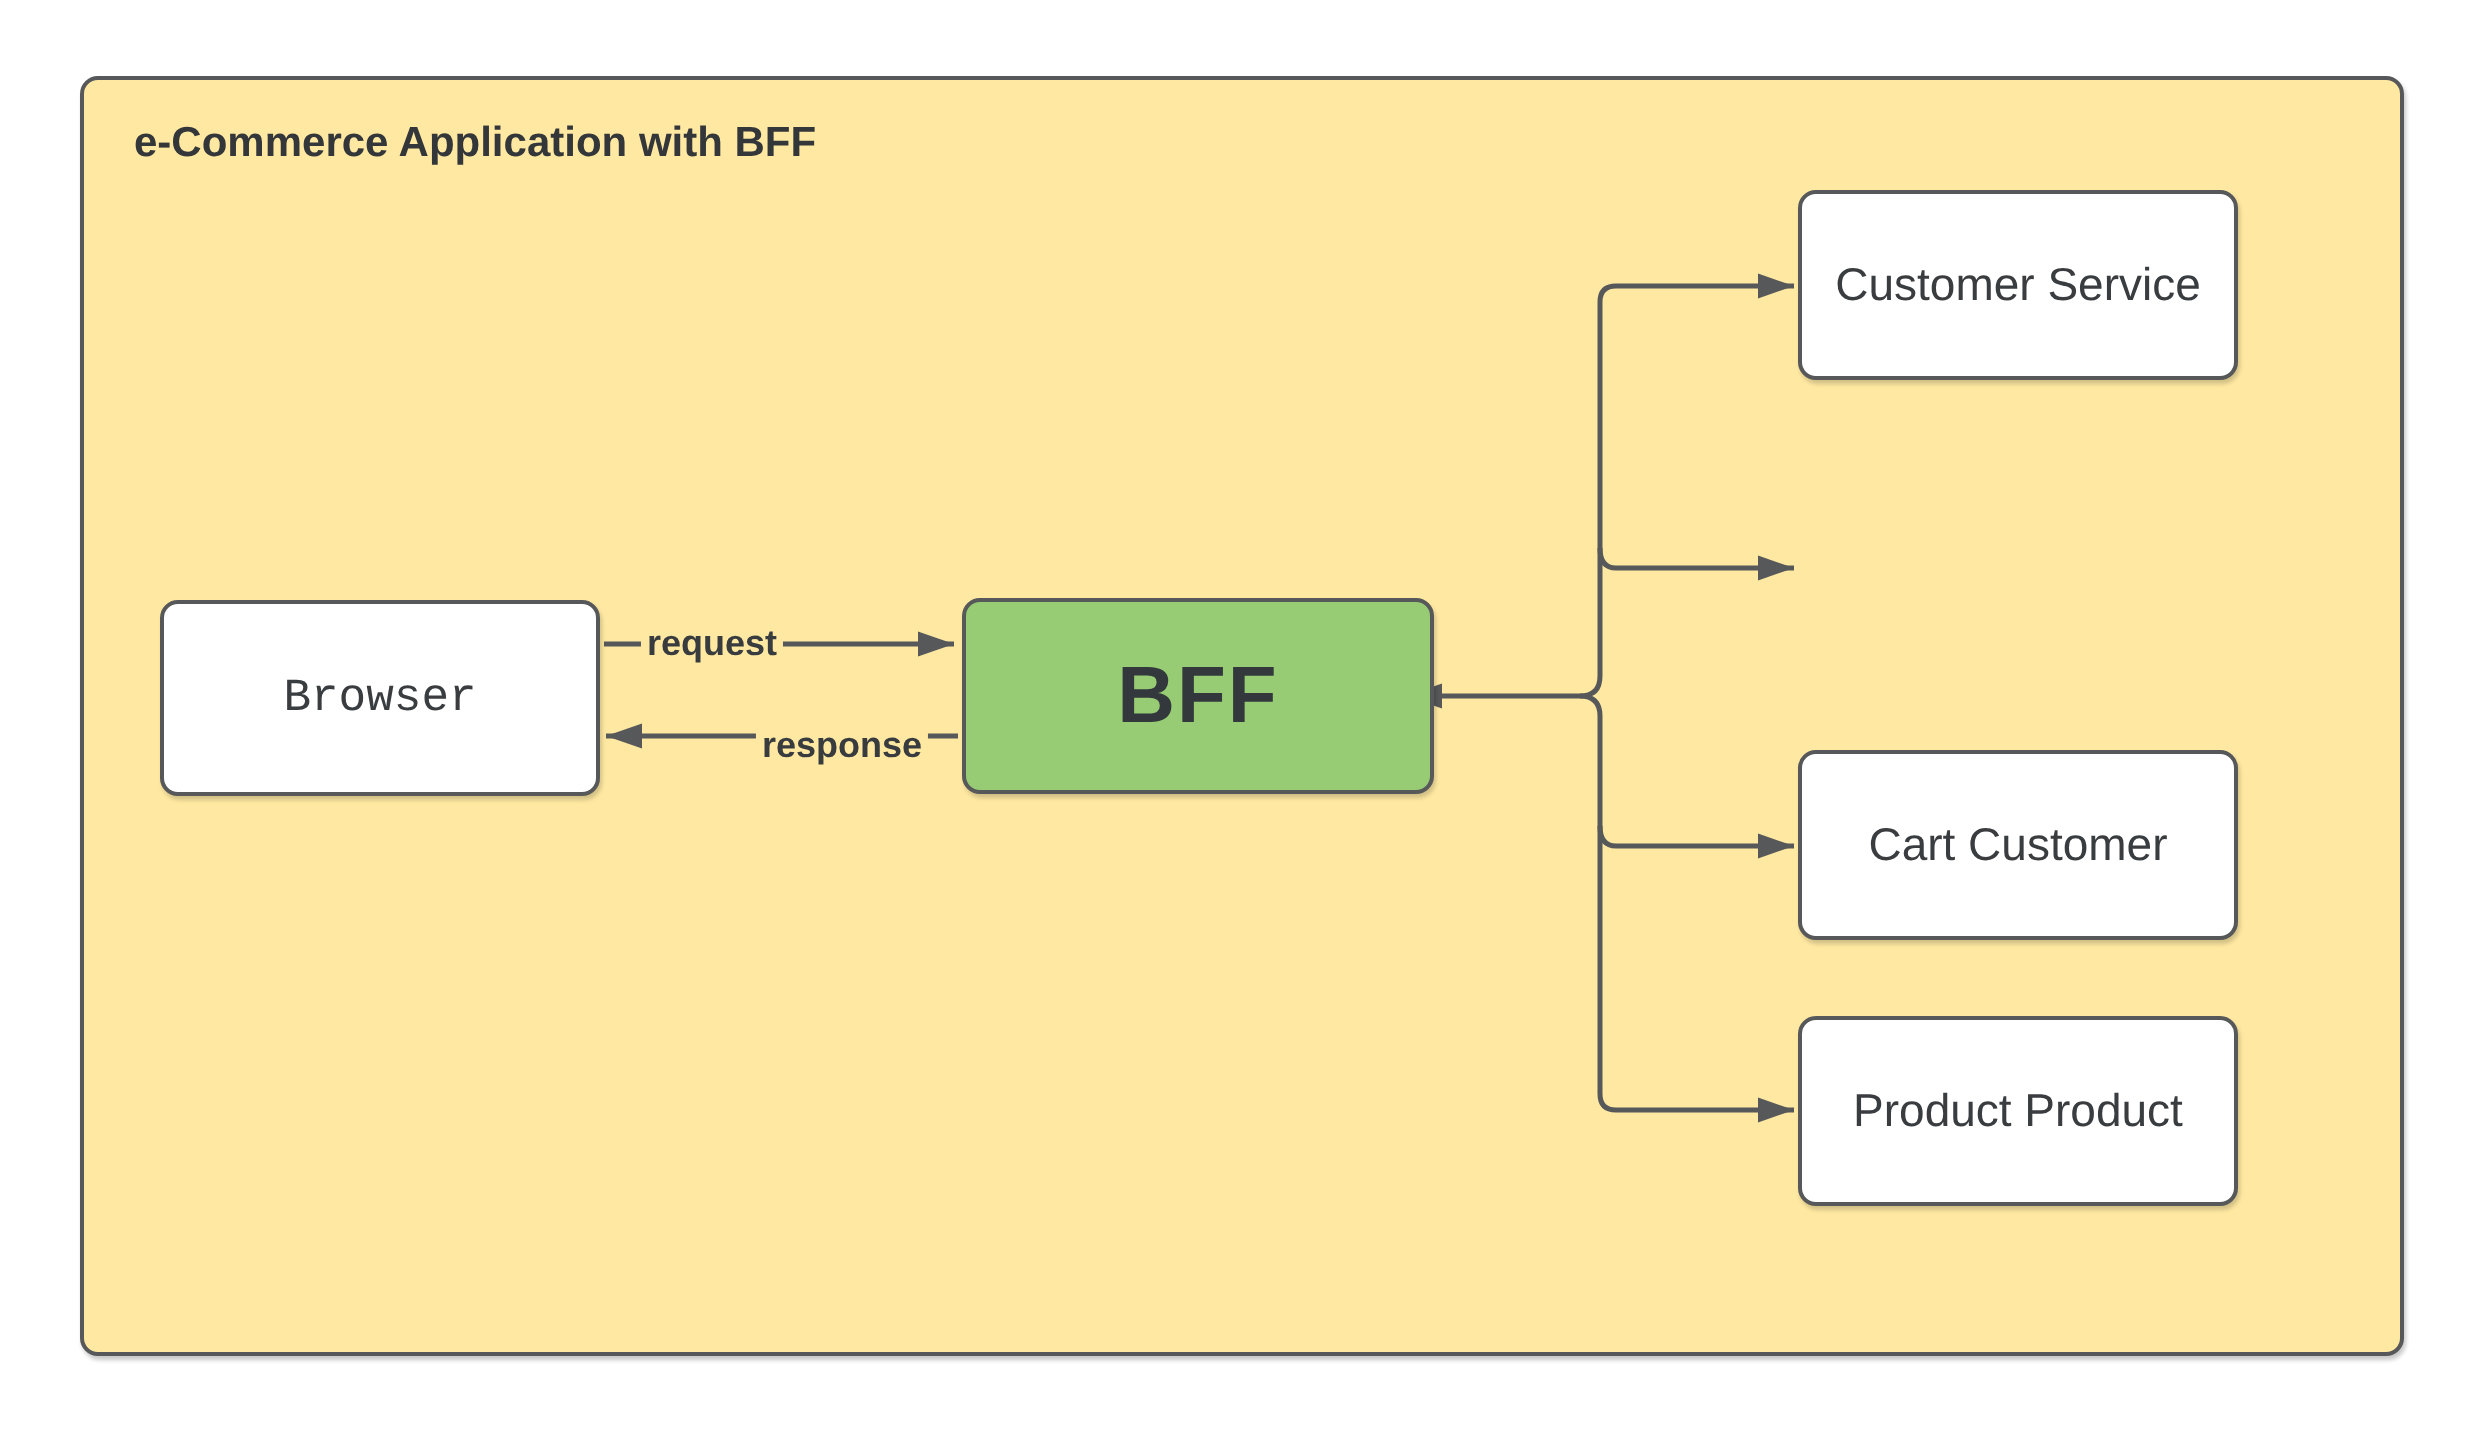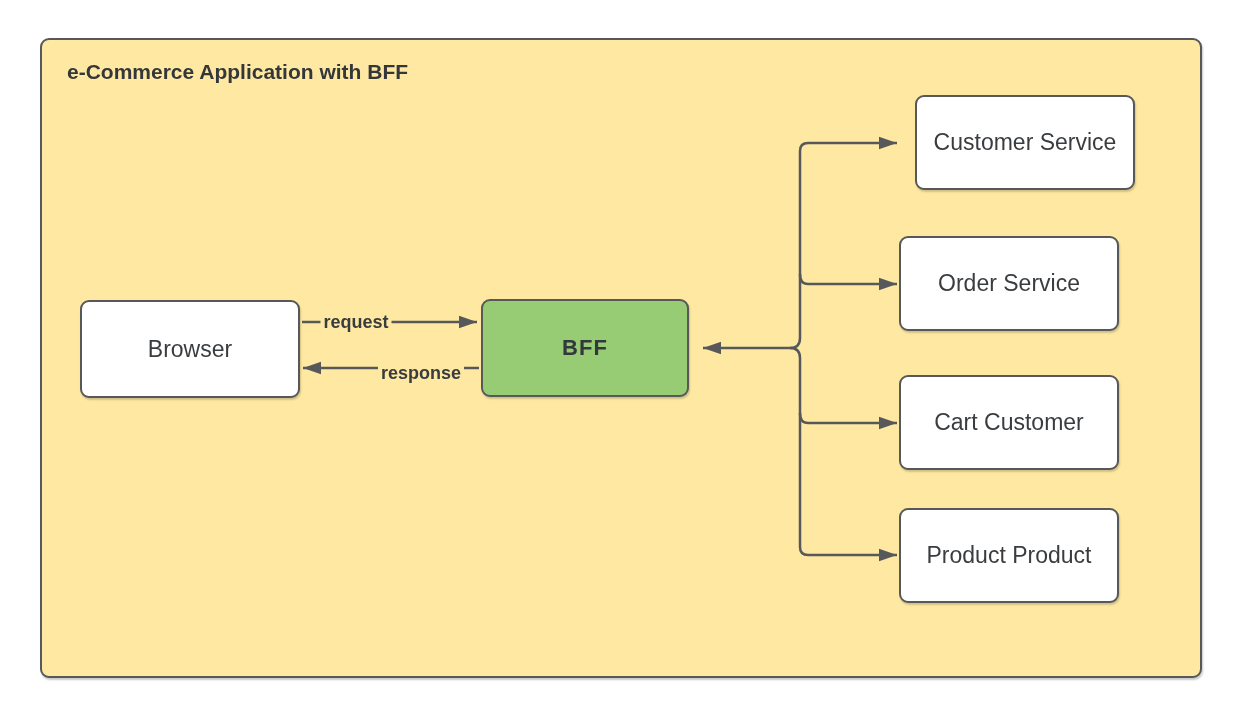--- a/index.html
+++ b/index.html
@@ -35,28 +35,28 @@
   .node{
     position:absolute;
     background:var(--node-fill);
     border:2.5px solid var(--stroke);
     border-radius:9px;
     box-shadow:1px 2px 2px rgba(0,0,0,0.18);
     display:flex;align-items:center;justify-content:center;
     font-size:23px;color:var(--text);
     text-align:center;
   }
-  .node-browser{left:80px;top:300px;width:220px;height:98px;}
+  .node-browser{left:80px;top:300px;width:220px;height:98px;font-family:Liberation Mono, monospace;}
   .node-bff{
-    left:481px;top:299px;width:208px;height:98px;
+    left:481px;top:299px;width:236px;height:98px;
     background:var(--bff-fill);
-    font-size:22px;font-weight:bold;letter-spacing:1px;color:#33383C;
+    font-size:40px;font-weight:bold;letter-spacing:1px;color:#33383C;
   }
   .node-service{left:899px;width:220px;height:95px;}
-  .node-service.s0{top:95px;margin-left:16px;}
+  .node-service.s0{top:95px;}
   .node-service.s1{top:236px;}
   .node-service.s2{top:375px;}
   .node-service.s3{top:508px;}
   svg.wires{position:absolute;inset:0;width:1240px;height:720px;pointer-events:none;}
   svg.wires path.wire{fill:none;stroke:var(--stroke);stroke-width:2.5px;}
   svg.wires marker path{fill:var(--stroke);stroke:none;}
   .edge-label{
     position:absolute;
     transform:translate(-50%,-50%);
     background:var(--container-fill);
@@ -95,21 +95,20 @@
 
     <path class="wire" d="M 800 413 Q 800 423 808 423 L 897 423" marker-end="url(#arrowhead)"></path>
   </svg>
 
   <div class="node node-browser">Browser</div>
 
   <div class="node node-bff">BFF</div>
 
   <div class="node node-service s0">Customer Service</div>
 
-  <div class="node node-service s1">Order Service</div>
 
   <div class="node node-service s2">Cart Customer</div>
 
   <div class="node node-service s3">Product Product</div>
 
   <div class="edge-label request">request</div>
 
   <div class="edge-label response">response</div>
 
 </div>

